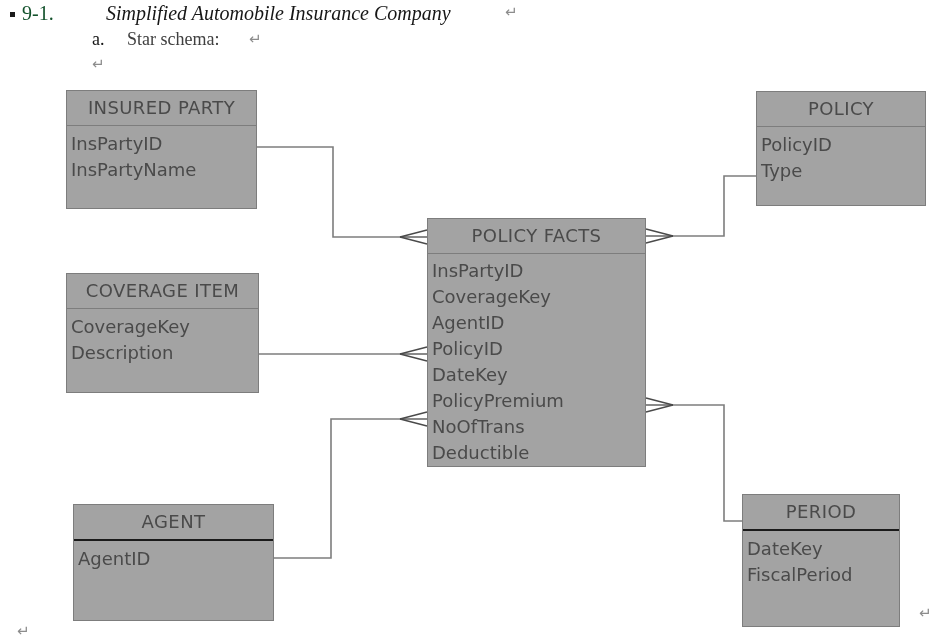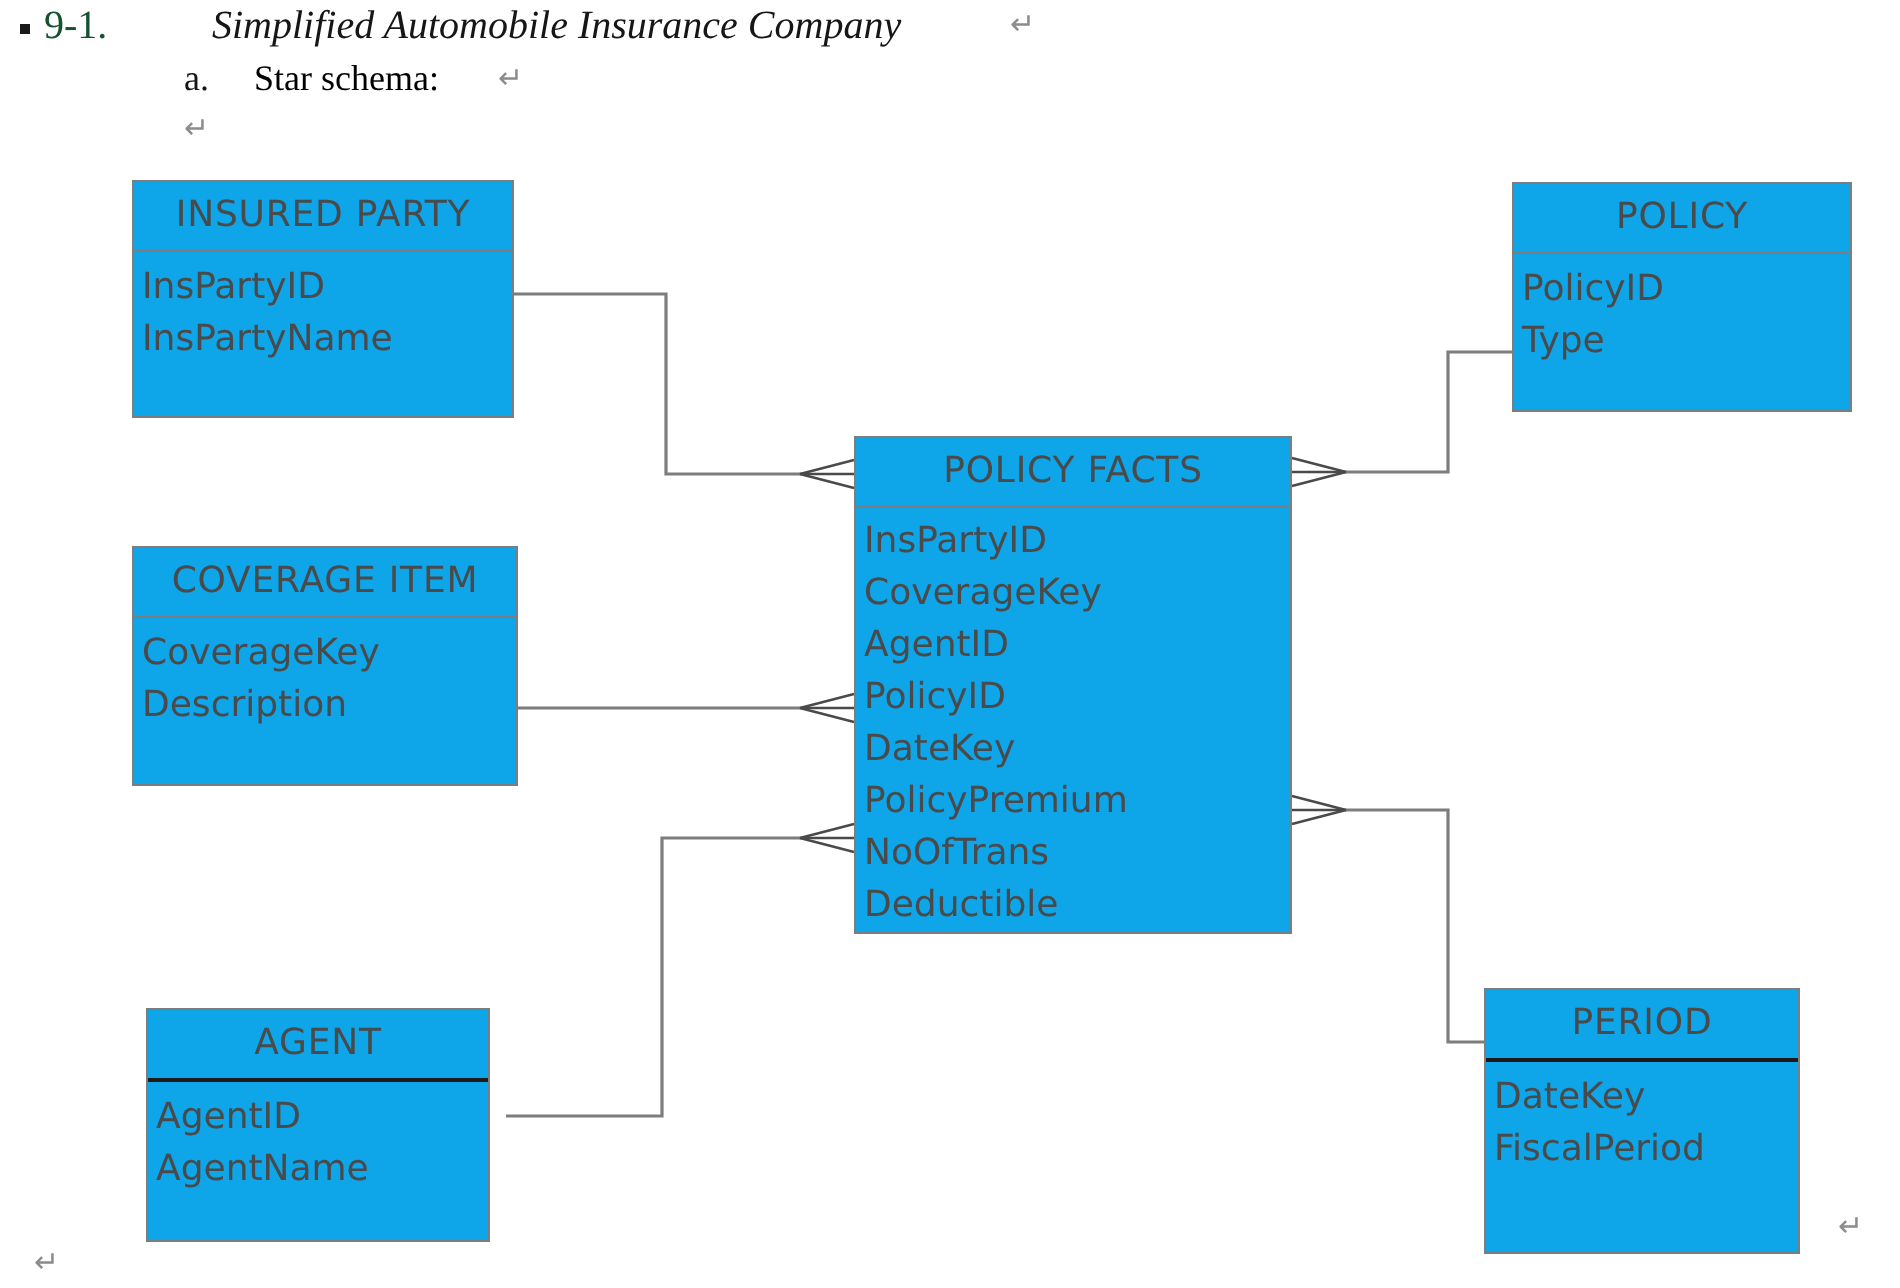--- a/index.html
+++ b/index.html
@@ -48,21 +48,21 @@
   #hdr-sub-letter {
     left: 92px; top: 29px;
     font-family: "Liberation Serif", serif;
     font-size: 18px;
     color: #161616;
   }
   #hdr-sub-text {
     left: 127px; top: 29px;
     font-family: "Liberation Serif", serif;
     font-size: 18px;
-    color: #000000;
+    color: #404040;
   }
   .pilcrow {
     position: absolute;
     font-family: "DejaVu Sans", sans-serif;
     font-size: 15px;
     color: #8c8c8c;
   }
   #ret-title   { left: 505px; top: 3px; }
   #ret-sub     { left: 249px; top: 30px; }
   #ret-blank   { left: 92px;  top: 55px; }
@@ -74,21 +74,21 @@
     position: absolute;
     left: 0; top: 0;
     width: 950px; height: 644px;
   }
 
   
   .entity {
     position: absolute;
     box-sizing: border-box;
     border: 1px solid #7d7d7d;
-    background: #0ea5e9;
+    background: #a3a3a3;
   }
   .entity .ent-title {
     text-align: center;
     font-size: 18px;
     color: #4a4a4a;
     letter-spacing: 0.4px;
     line-height: 1;
     padding-top: 8px;
     padding-bottom: 8px;
     border-bottom: 1px solid #7d7d7d;
@@ -105,21 +105,21 @@
   }
   .entity .attr.key {
     text-underline-offset: 1px;
   }
 
   
   #ent-insured-party { left: 66px;  top: 90px;  width: 191px; height: 119px; }
   #ent-policy        { left: 756px; top: 91px;  width: 170px; height: 115px; }
   #ent-coverage-item { left: 66px;  top: 273px; width: 193px; height: 120px; }
   #ent-policy-facts  { left: 427px; top: 218px; width: 219px; height: 249px; }
-  #ent-agent         { left: 73px;  top: 504px; width: 172px; height: 117px; }
+  #ent-agent         { left: 73px;  top: 504px; width: 201px; height: 117px; }
   #ent-period        { left: 742px; top: 494px; width: 158px; height: 133px; }
 
   #ent-policy-facts .ent-title { font-size: 18px; }
   #ent-policy-facts .ent-attrs { padding-top: 4px; }
 </style>
 </head>
 <body>
 
 <div id="heading">
   <span class="bullet-sq"></span>
@@ -197,21 +197,20 @@
   <div class="ent-attrs">
     <div class="attr key">CoverageKey</div>
     <div class="attr">Description</div>
   </div>
 </div>
 
 <div class="entity thick-rule" id="ent-agent">
   <div class="ent-title">AGENT</div>
   <div class="ent-attrs">
     <div class="attr key">AgentID</div>
-    <div class="attr">AgentName</div>
   </div>
 </div>
 
 <div class="entity thick-rule" id="ent-period">
   <div class="ent-title">PERIOD</div>
   <div class="ent-attrs">
     <div class="attr key">DateKey</div>
     <div class="attr">FiscalPeriod</div>
   </div>
 </div>

